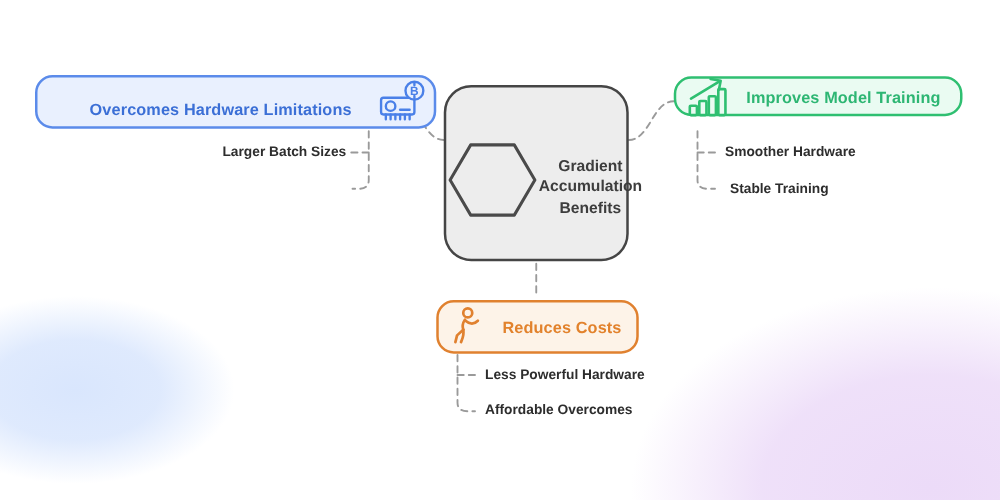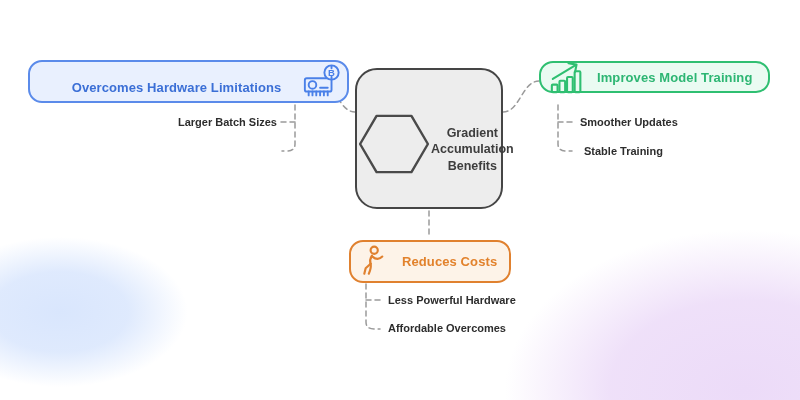--- a/index.html
+++ b/index.html
@@ -129,19 +129,19 @@
         <polygon points="2,32 19,3 55,3 72,32 55,61 19,61" stroke="#4a4a4a" stroke-width="2.5" fill="none" stroke-linejoin="round"></polygon>
       </svg>
     </span>
     <div class="center-label">Gradient
 Accumulation
 Benefits</div>
   </div>
 
   <div class="sub-label ra" style="right:523px;top:116px;">Larger Batch Sizes</div>
 
-  <div class="sub-label" style="left:580px;top:116px;">Smoother Updates</div>
+  <div class="sub-label" style="left:580px;top:116px;">Smoother Hardware</div>
   <div class="sub-label" style="left:584px;top:145px;">Stable Training</div>
 
   <div class="sub-label" style="left:388px;top:294px;">Less Powerful Hardware</div>
   <div class="sub-label" style="left:388px;top:322px;">Affordable Overcomes</div>
 
 </div>
 
 </body></html>

